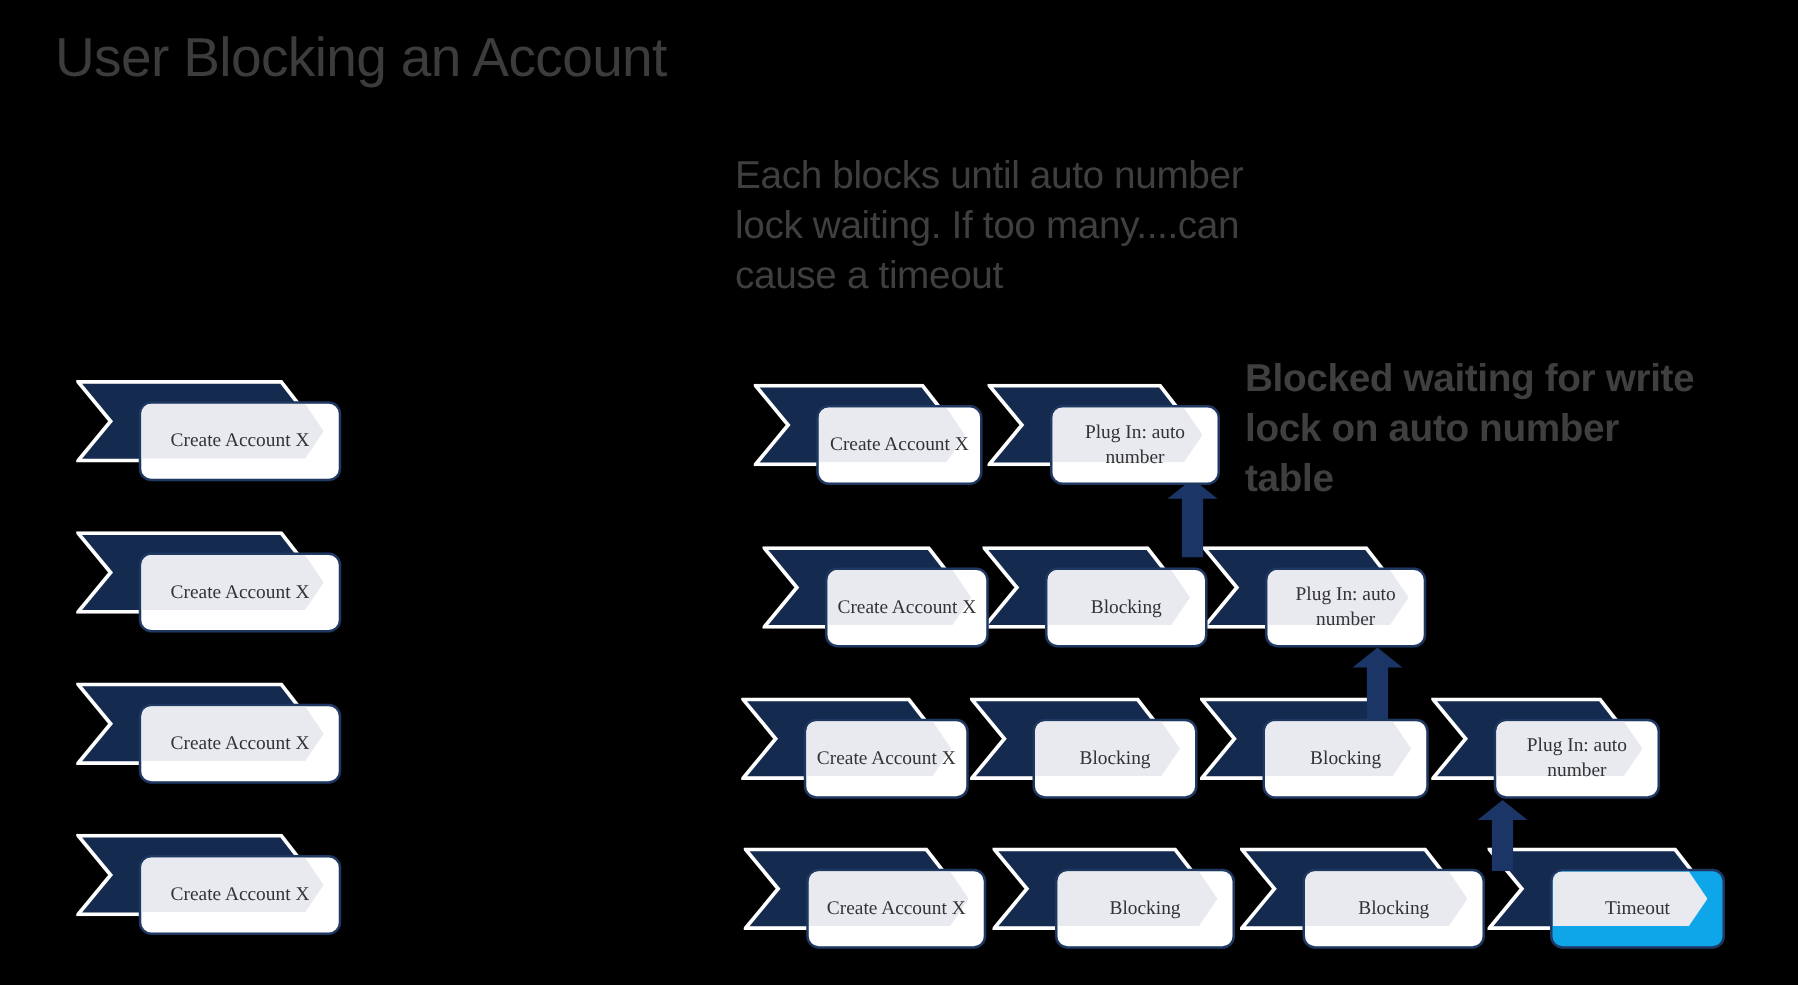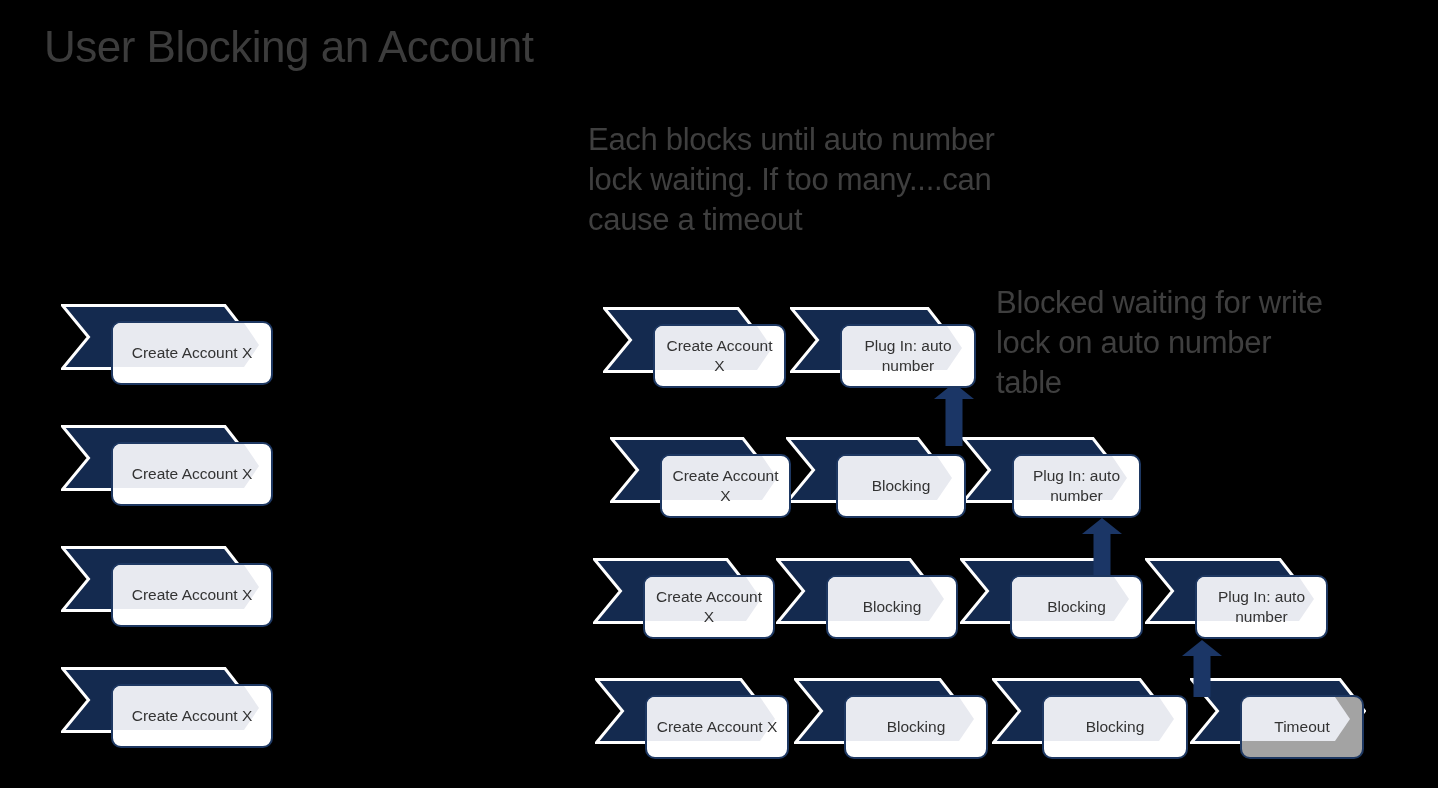--- a/index.html
+++ b/index.html
@@ -10,36 +10,36 @@
   .slide-title{
     position:absolute;left:44px;top:22px;
     font-size:44px;font-weight:300;letter-spacing:-0.5px;color:#3c3c3c;
   }
   .note{
     position:absolute;color:#3f3f3f;font-weight:300;
     font-size:31px;line-height:40px;letter-spacing:-0.3px;white-space:pre-line;
   }
   #note-left{left:30px;top:152px;width:420px;}
   #note-center{left:588px;top:120px;width:540px;}
-  #note-right{left:996px;top:283px;width:430px;}
+  #note-right{left:996px;top:283px;width:430px;font-weight:bold;}
   .unit{position:absolute;height:84px;}
   .banner{position:absolute;left:0;top:0;z-index:1;}
   .box{
     position:absolute;left:50px;top:17px;height:64px;z-index:3;
     background:#ffffff;border:2.5px solid #1e3862;border-radius:10px;
     box-sizing:border-box;overflow:hidden;
   }
   .box-chevron{
     position:absolute;left:0;top:0;height:44px;width:calc(100% - 12px);
     background:#e8eaf0;
     clip-path:polygon(0 0, calc(100% - 15px) 0, 100% 50%, calc(100% - 15px) 100%, 0 100%);
   }
   .box-label{
     position:absolute;inset:0;display:flex;align-items:center;justify-content:center;
-    text-align:center;font-size:15.5px;line-height:1.26;color:#333333;padding:0 5px;
+    text-align:center;font-size:15.5px;line-height:1.26;color:#333333;padding:0 5px;font-family:Liberation Serif, serif;
   }
   .up-arrow{position:absolute;z-index:2;}
 </style>
 </head>
 <body>
 
 <div class="slide">
   <div class="slide-title">User Blocking an Account</div>
   <div class="note" id="note-center">Each blocks until auto number
 lock waiting. If too many....can
@@ -189,21 +189,21 @@
         </svg>
         <div class="box" style="width:146px;border-color:#1e3862;background:#ffffff">
           <div class="box-chevron" style="background:#e8eaf0"></div>
           <div class="box-label" style="color:#333333">Blocking</div>
         </div>
       </div>
       <div class="unit" style="left: 1190px; top: 678px; width: 208px;">
         <svg class="banner" width="176" height="66" viewBox="0 0 176 66">
           <polygon points="1.5,1.5 150,1.5 174.5,33 150,64.5 1.5,64.5 27.5,33" fill="#142a4f" stroke="#ffffff" stroke-width="3"></polygon>
         </svg>
-        <div class="box" style="width:124px;border-color:#1e3862;background:#a3a3a3">
+        <div class="box" style="width:140px;border-color:#1e3862;background:#0ea5e9">
           <div class="box-chevron" style="background:#e8eaf0"></div>
           <div class="box-label" style="color:#333333">Timeout</div>
         </div>
       </div>
       <svg class="up-arrow" width="44" height="63" viewBox="0 0 44 63" style="left: 932px; top: 383px;">
         <polygon points="22,0 42,16 30.5,16 30.5,63 13.5,63 13.5,16 2,16" fill="#1b3666"></polygon>
       </svg>
       <svg class="up-arrow" width="44" height="58" viewBox="0 0 44 58" style="left: 1080px; top: 518px;">
         <polygon points="22,0 42,16 30.5,16 30.5,58 13.5,58 13.5,16 2,16" fill="#1b3666"></polygon>
       </svg>

